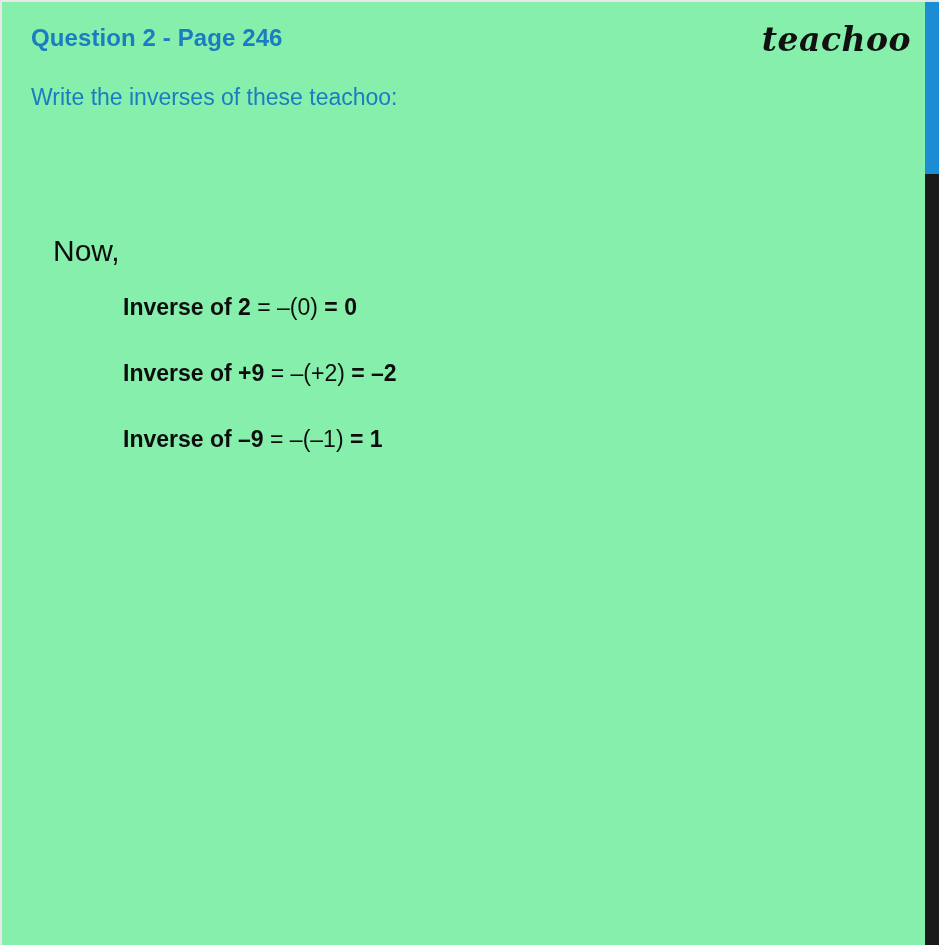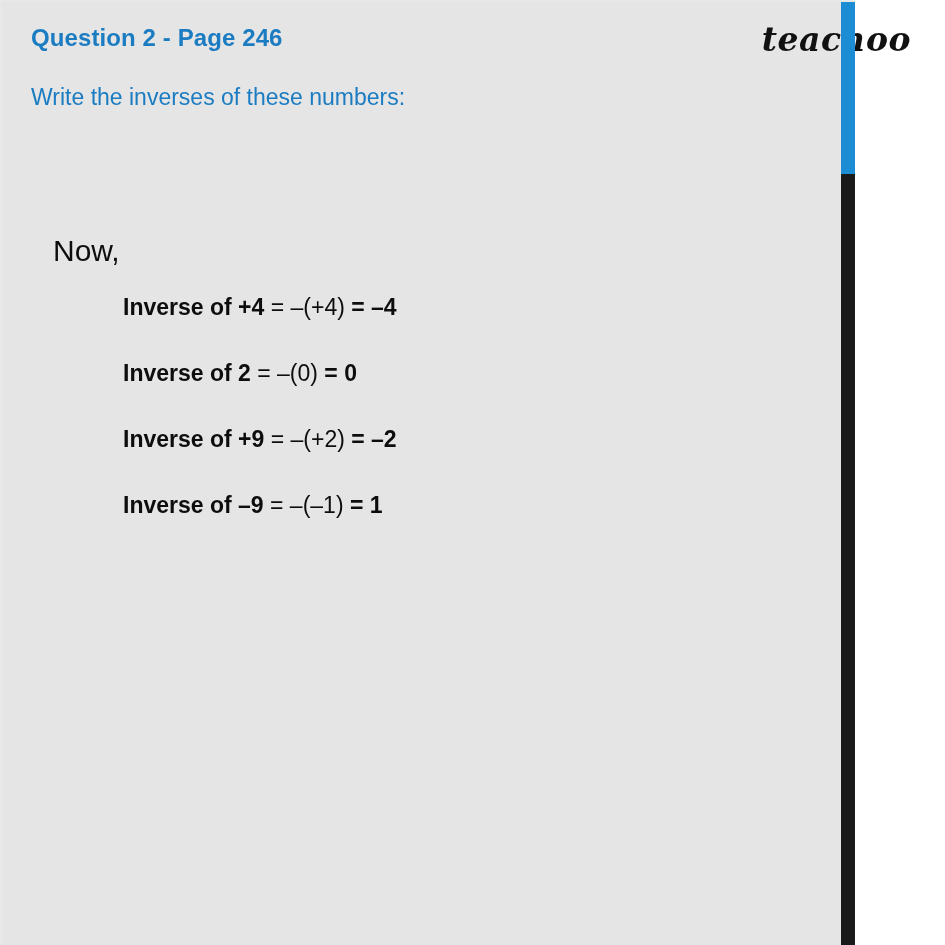--- a/index.html
+++ b/index.html
@@ -8,23 +8,23 @@
   }
   body {
     width: 945px;
     height: 945px;
     background: #ffffff;
     font-family: "Liberation Sans", sans-serif;
     overflow: hidden;
   }
   .page {
     position: relative;
-    width: 855px;
+    width: 939px;
     height: 945px;
-    background: #e5e5e5;
+    background: #86efac;
     box-sizing: border-box;
     border-left: 2px solid #e8e8e8;
     border-top: 2px solid #e8e8e8;
   }
   
   .edge-bar-top {
     position: absolute;
     right: 0;
     top: 0;
     width: 14px;
@@ -104,31 +104,26 @@
 <body>
 
 <div class="page">
 
   <div class="content">
 
     <div class="q-title">Question 2 - Page 246</div>
 
     <div class="brand">teachoo</div>
 
-    <div class="q-line q-line-1">Write the inverses of these numbers:</div>
+    <div class="q-line q-line-1">Write the inverses of these teachoo:</div>
 
     <div class="now-label">Now,</div>
 
     <div class="steps">
 
-      <div class="step">
-        <span class="lead">Inverse of +4</span>
-        <span class="mid">= –(+4)</span>
-        <span class="res">= –4</span>
-      </div>
 
 
 
       <div class="step">
         <span class="lead">Inverse of 2</span>
         <span class="mid">= –(0)</span>
         <span class="res">= 0</span>
       </div>
 
       <div class="step">

